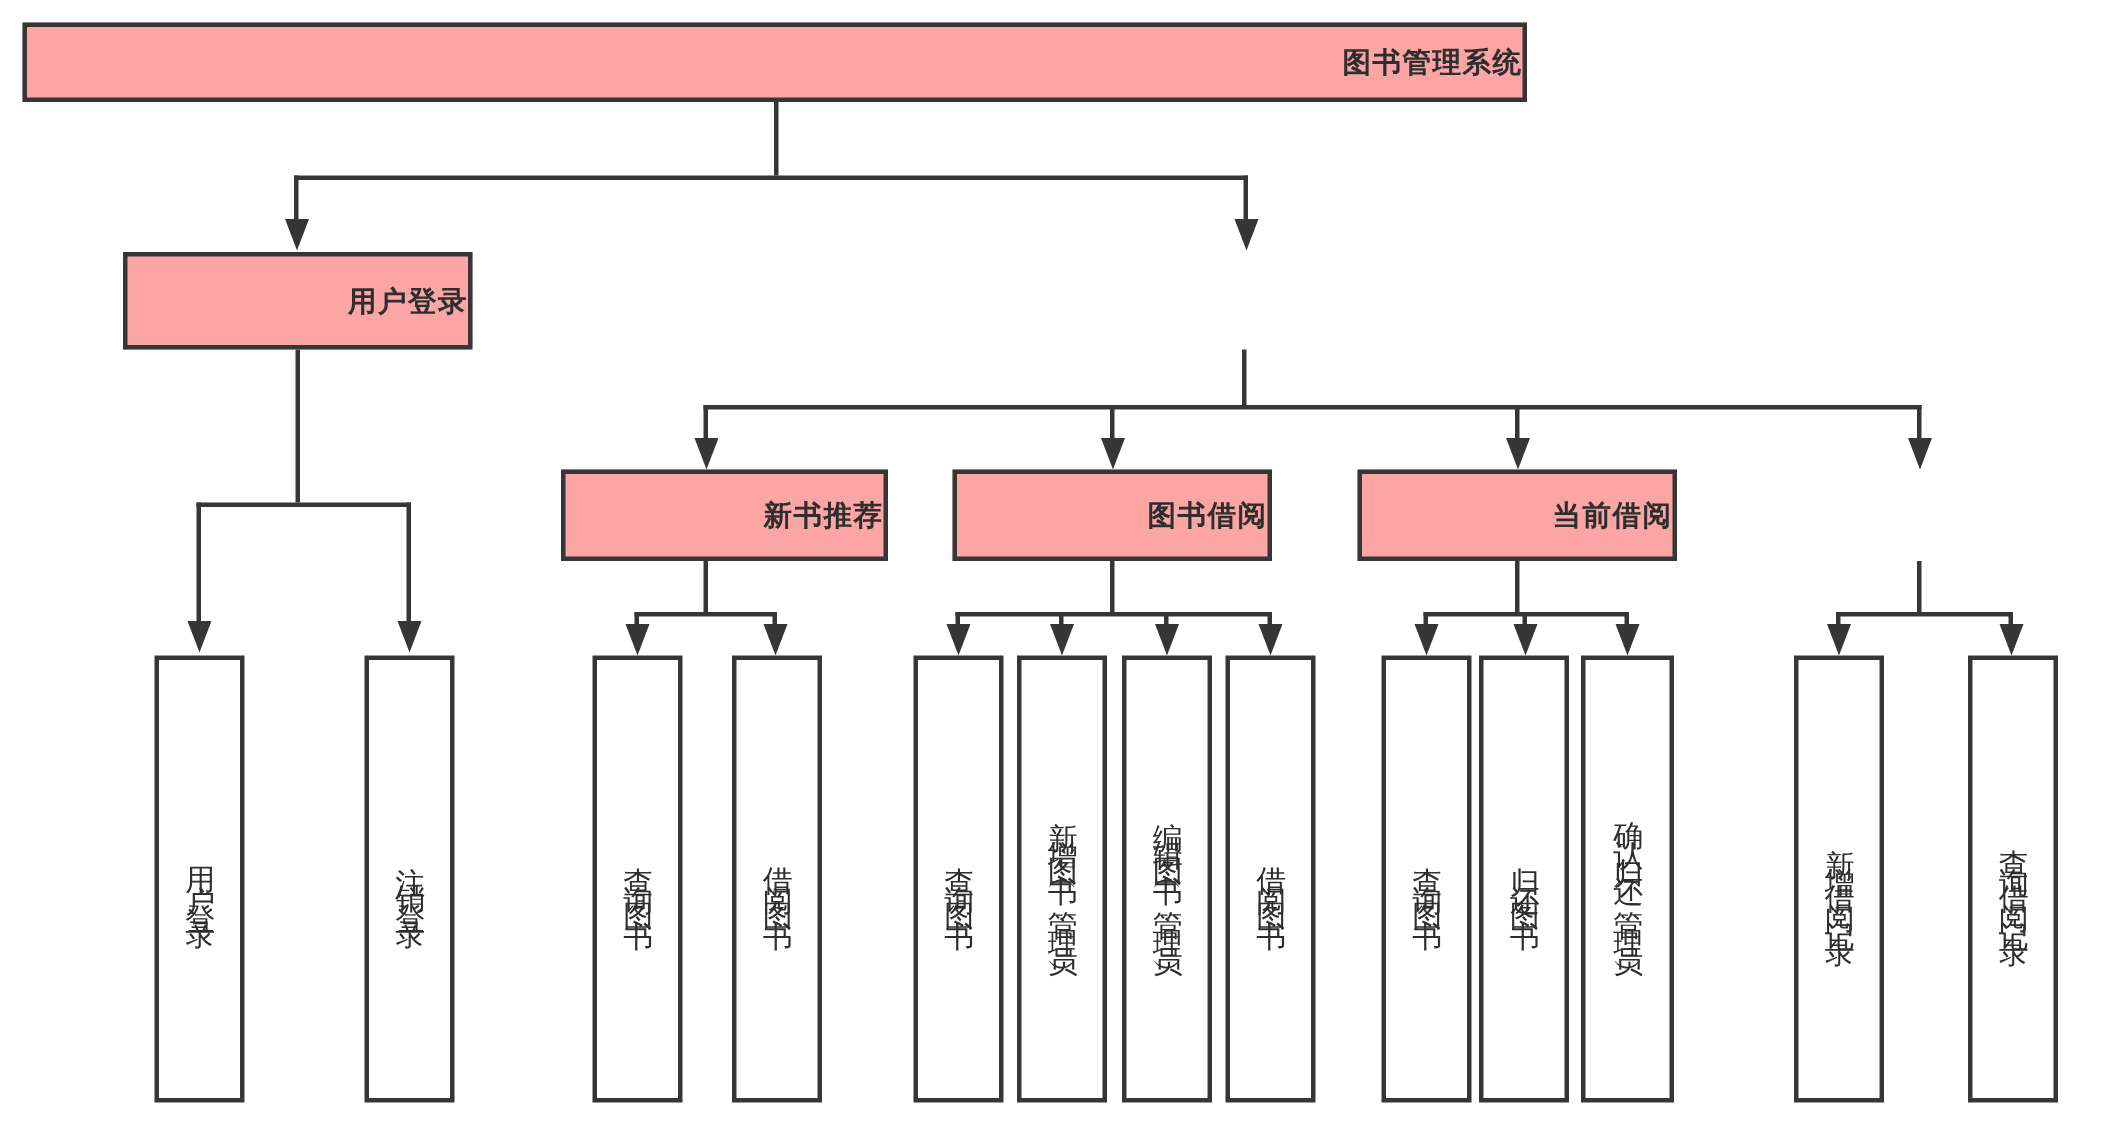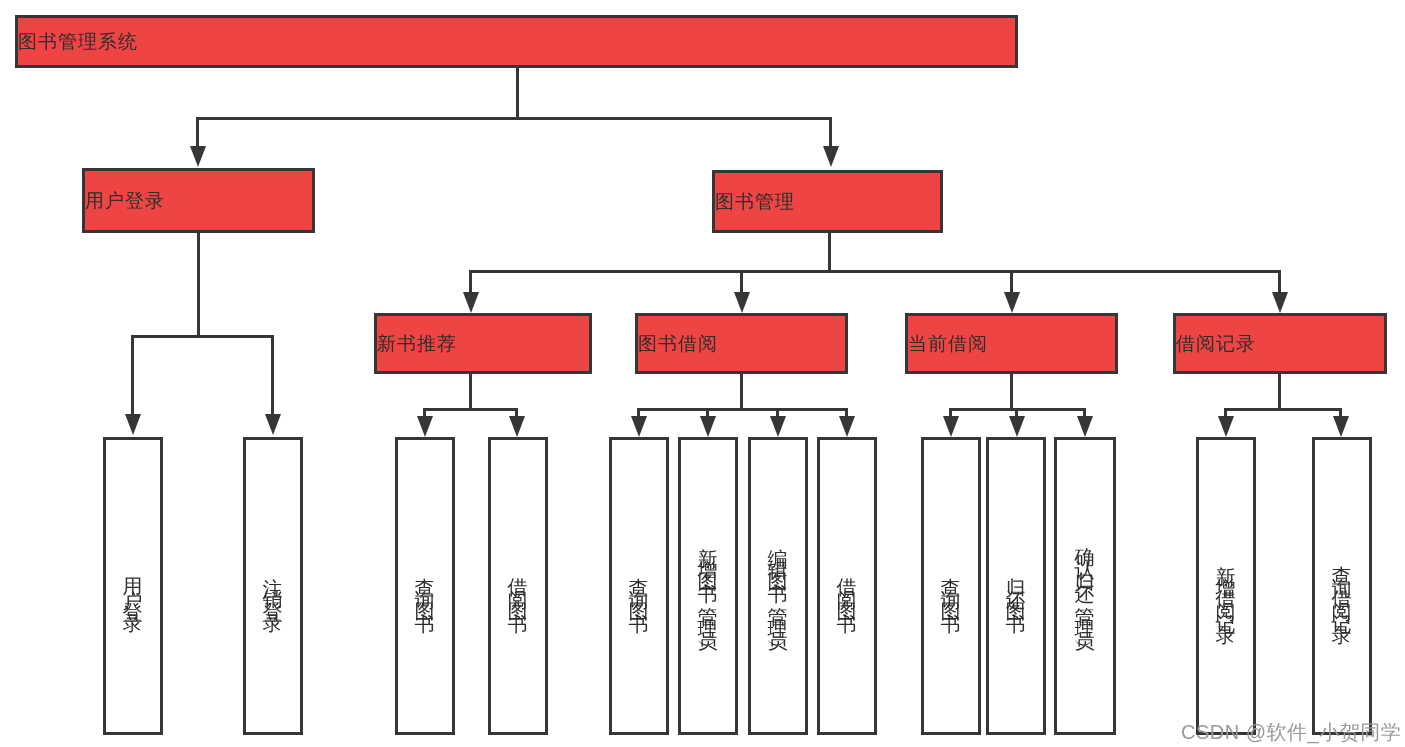--- a/index.html
+++ b/index.html
@@ -2,23 +2,23 @@
 <html><head>
 <meta charset="utf-8">
 <style>
   html,body { margin:0; padding:0; background:#fff; }
   #canvas {
     position:relative; width:1405px; height:747px; background:#ffffff;
     font-family:"Liberation Sans","DejaVu Sans",sans-serif; color:#2f2f2f;
     overflow:hidden;
   }
   .box {
-    position:absolute; box-sizing:border-box; background:#ef4444;
-    border:3px solid #363636; display:flex; align-items:center; justify-content:flex-start;
-    font-size:19px; letter-spacing:1px; color:#2e2e2e; z-index:2;
+    position:absolute; box-sizing:border-box; background:#fca5a5;
+    border:3px solid #363636; display:flex; align-items:center; justify-content:flex-end;
+    font-size:19px; letter-spacing:1px; color:#2e2e2e; z-index:2;font-weight:bold;
   }
   .leaf {
     position:absolute; box-sizing:border-box; background:#fff;
     border:3px solid #363636; top:437px; height:298px; width:60px;
     display:flex; align-items:center; justify-content:center; z-index:2;
   }
   .leaf span {
     writing-mode:vertical-rl; text-orientation:mixed;
     font-size:20px; line-height:1; letter-spacing:12px; color:#2e2e2e;
     white-space:nowrap;
@@ -39,35 +39,29 @@
 
 <div id="canvas">
 
   <div class="box" style="left:15px; top:15px; width:1003px; height:53px;">
     <span>图书管理系统</span>
   </div>
 
   <div class="box" style="left:82px; top:168px; width:233px; height:65px;">
     <span>用户登录</span>
   </div>
-  <div class="box" style="left:712px; top:170px; width:231px; height:63px;">
-    <span>图书管理</span>
-  </div>
 
   <div class="box" style="left:362px; top:313px; width:218px; height:61px;margin-left:12px;">
     <span>新书推荐</span>
   </div>
   <div class="box" style="left:905px; top:313px; width:213px; height:61px;">
     <span>当前借阅</span>
   </div>
   <div class="box" style="left:635px; top:313px; width:213px; height:61px;">
     <span>图书借阅</span>
-  </div>
-  <div class="box" style="left:1173px; top:313px; width:214px; height:61px;">
-    <span>借阅记录</span>
   </div>
 
   <div class="leaf" style="left:103px;">
     <span>用户登录</span>
     </div>
   <div class="leaf" style="left:243px;">
     <span>注销登录</span>
     </div>
 
   <div class="leaf" style="left:395px;">
@@ -173,15 +167,14 @@
 
   <div>
     <div class="ln" style="left:1278px; top:374px; width:3px;  height:34px;"></div>
     <div class="ln" style="left:1224px; top:408px; width:118px; height:3px;"></div>
     <div class="ln" style="left:1224px; top:408px; width:3px; height:10px;"></div>
     <div class="arr" style="left:1218px; top:416px;"></div>
     <div class="ln" style="left:1339px; top:408px; width:3px; height:10px;"></div>
     <div class="arr" style="left:1333px; top:416px;"></div>
   </div>
 
-  <div class="watermark">CSDN @软件_小贺同学</div>
 
 </div>
 
 </body></html>

